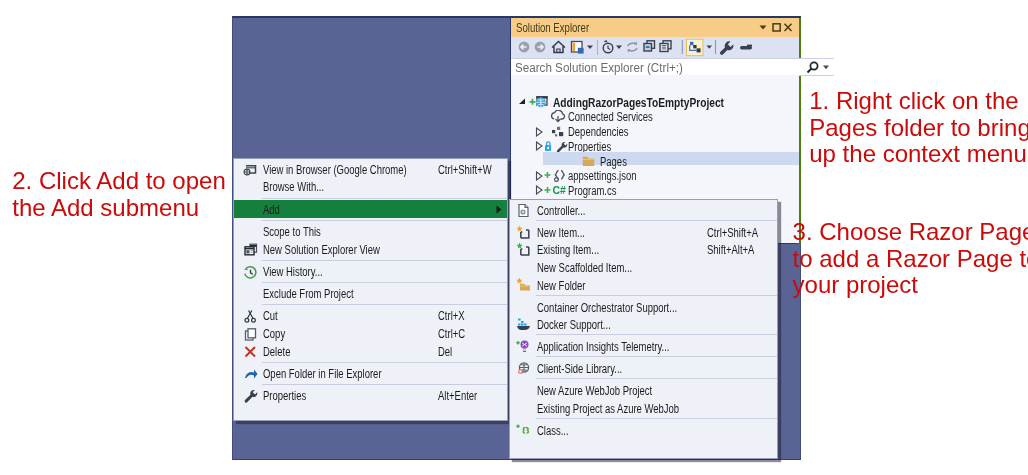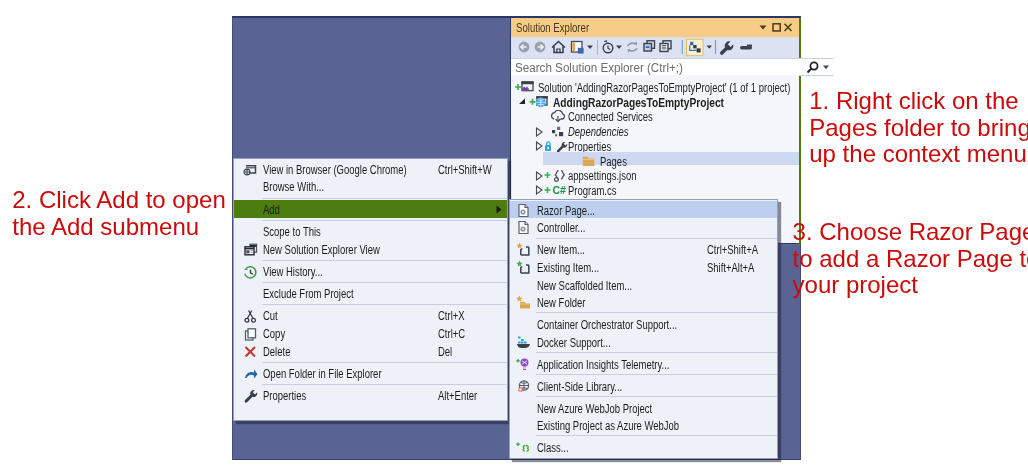--- a/index.html
+++ b/index.html
@@ -30,29 +30,29 @@
 .mrow { position:relative; height:17.8px; }
 .srow { position:relative; height:17.6px; }
 .mrow .lbl, .srow .lbl, .mrow .sc, .srow .sc { position:absolute; top:2.2px; font-size:12px; color:#1b1b1b; white-space:nowrap; transform:scaleX(0.79); transform-origin:0 0; }
 .srow .lbl, .srow .sc { top:3.2px; }
 .mrow .lbl { left:29px; }
 .mrow .sc  { left:204px; }
 .srow .lbl { left:27px; }
 .srow .sc  { left:197px; }
 .msep { height:1px; background:#c8cde0; margin:1.7px 0 1.7px 28px; }
 .ssep { height:1px; background:#c8cde0; margin:1.7px 0 1.7px 26px; }
-.mhl { background:#4d7c0f; }
+.mhl { background:#15803d; }
 .shl { background:#bdcfef; }
 .micon { position:absolute; left:9px; top:2px; width:15px; height:15px; }
 .sicon { position:absolute; left:6px; top:2px; width:15px; height:15px; }
 
 
 .red { position:absolute; color:#cb0a0a; font-size:24px; line-height:26.7px; white-space:nowrap; }
 #red1 { left:920px; top:88px;  transform:translateX(-50%); }
-#red2 { left:119px; top:187px; transform:translateX(-50%); }
+#red2 { left:119px; top:168px; transform:translateX(-50%); }
 #red3 { left:916px; top:219px; transform:translateX(-50%); }
 </style>
 </head>
 <body>
 <div id="page">
   <div id="vsbg" class="abs"></div>
 
   <div id="panel" class="abs">
     <div id="ptitle" class="abs">
         <span class="t">Solution Explorer</span>
@@ -104,48 +104,39 @@
     </div>
     <div id="psearch" class="abs">
         <span class="t">Search Solution Explorer (Ctrl+;)</span>
       <svg class="abs" style="right:4px;top:2px;" width="24" height="13" viewBox="0 0 24 13">
         <circle cx="8" cy="5" r="3.6" fill="none" stroke="#20242c" stroke-width="1.7"></circle>
         <path d="M5.5 7.5 L1.5 11.5" stroke="#20242c" stroke-width="2"></path>
         <path d="M17 4.5 h6 l-3 3.8 z" fill="#444a58"></path>
       </svg>
     </div>
     <div id="ptree" class="abs">
-      <div class="trow" style="top:5px;">
-        <svg class="ticon" style="left:0;top:0.5px;" width="26" height="13" viewBox="0 0 26 13">
-          <path d="M7 9 v-6 M4 6 h6" stroke="#3db04a" stroke-width="1.7"></path>
-          <rect x="11" y="0.8" width="11" height="8.8" fill="none" stroke="#4a4f58" stroke-width="1.4"></rect>
-          <path d="M10.3 0.8 h12.4 v2.4 h-12.4 z" fill="#3a3f47"></path>
-          <path d="M10.6 8 l2.4-2.4 1.4 1.4 1.4-1.4 2.4 2.4 -2.4 2.4 -1.4-1.4 -1.4 1.4 z" fill="#7b3fb8"></path>
-        </svg>
-        <span class="t" style="left:27px;">Solution 'AddingRazorPagesToEmptyProject' (1 of 1 project)</span>
-      </div>
       <div class="trow" style="top:19.7px;">
         <svg class="ticon" style="left:7px;top:1.5px;" width="32" height="12" viewBox="0 0 32 12">
           <path d="M7 2.5 V8 H1 Z" fill="#1e2128"></path>
           <path d="M14.5 8.8 v-6 M11.5 5.8 h6" stroke="#3db04a" stroke-width="1.7"></path>
           <rect x="19" y="0.5" width="10" height="8.6" fill="none" stroke="#4a4f58" stroke-width="1.4"></rect>
           <path d="M18.3 0.3 h11.4 v2.4 h-11.4 z" fill="#3a3f47"></path>
           <circle cx="22.8" cy="6.3" r="4.9" fill="#38a3e8"></circle>
           <path d="M18.2 6.3 h9.2 M22.8 1.7 v9.2 M19.5 3.5 a6.2 6.2 0 0 0 6.6 0 M19.5 9.1 a6.2 6.2 0 0 1 6.6 0" stroke="#fff" stroke-width="0.7" fill="none"></path>
         </svg>
         <span class="t" style="left:41.6px;font-weight:bold;transform:scaleX(0.85);">AddingRazorPagesToEmptyProject</span>
       </div>
       <div class="trow" style="top:34.4px;">
         <svg class="ticon" style="left:39px;top:1px;" width="16" height="13" viewBox="0 0 16 13">
           <path d="M4 9 a3.2 3.2 0 0 1 0.6-6.3 a4.2 4.2 0 0 1 8 1.2 a2.6 2.6 0 0 1 -0.5 5.1 h-1.6" fill="none" stroke="#464c5a" stroke-width="1.3"></path>
           <path d="M8 6 v5.5 m-2.4-2.5 l2.4 2.6 2.4-2.6" stroke="#464c5a" stroke-width="1.2" fill="none"></path>
         </svg>
         <span class="t" style="left:57.4px;">Connected Services</span>
       </div>
-      <div class="trow" style="top:49.1px;font-style:italic;">
+      <div class="trow" style="top:49.1px;">
         <svg class="ticon" style="left:24px;top:2.5px;" width="8" height="10" viewBox="0 0 8 10">
             <path d="M1.5 1 L7 5 L1.5 9 Z" fill="none" stroke="#454b57" stroke-width="1.1"></path>
           </svg>
         <svg class="ticon" style="left:40px;top:2px;" width="13" height="11" viewBox="0 0 13 11">
           <rect x="1" y="4" width="3.2" height="3.2" fill="#39404f"></rect>
             <rect x="6" y="0.8" width="3.2" height="3.2" fill="#6a7180"></rect>
           <rect x="8" y="6" width="4.2" height="4.2" fill="#39404f"></rect>
             <rect x="4" y="8.2" width="2.2" height="2.2" fill="#6a7180"></rect>
         </svg>
         <span class="t" style="left:57.4px;">Dependencies</span>
@@ -279,29 +270,20 @@
     <div class="msep"></div>
     <div class="mrow">
       <svg class="micon" viewBox="0 0 15 15">
           <path d="M12.8 2.2 a3.9 3.9 0 0 0 -4.8 5 l-5.8 5.7 a1.63 1.63 0 0 0 2.3 2.3 l5.7-5.8 a3.9 3.9 0 0 0 5-4.8 l-2.3 2.2 -2.4-2.3 z" fill="#39404f" transform="scale(0.93) translate(0,-1)"></path>
         </svg>
       <span class="lbl">Properties</span>
         <span class="sc">Alt+Enter</span>
       </div>
   </div>
   <div id="submenu" class="abs vsmenu">
-    <div class="srow shl">
-      <svg class="sicon" viewBox="0 0 15 15">
-          <path d="M3 1.5 h6 l3 3 V13.5 H3 Z" fill="#fff" stroke="#5a6170" stroke-width="1.2"></path>
-          <path d="M9 1.5 v3 h3" fill="#d8dbe2" stroke="#5a6170" stroke-width="1.2"></path>
-          <circle cx="7" cy="9" r="2.6" fill="#8d93a0"></circle>
-          <circle cx="7" cy="9" r="0.9" fill="#fff"></circle>
-        </svg>
-      <span class="lbl">Razor Page...</span>
-      </div>
     <div class="srow">
       <svg class="sicon" viewBox="0 0 15 15">
           <path d="M3 1.5 h6 l3 3 V13.5 H3 Z" fill="#fff" stroke="#5a6170" stroke-width="1.2"></path>
           <path d="M9 1.5 v3 h3" fill="#d8dbe2" stroke="#5a6170" stroke-width="1.2"></path>
           <circle cx="7" cy="9" r="2.6" fill="#8d93a0"></circle>
           <circle cx="7" cy="9" r="0.9" fill="#fff"></circle>
         </svg>
       <span class="lbl">Controller...</span>
       </div>
     <div class="ssep"></div>

